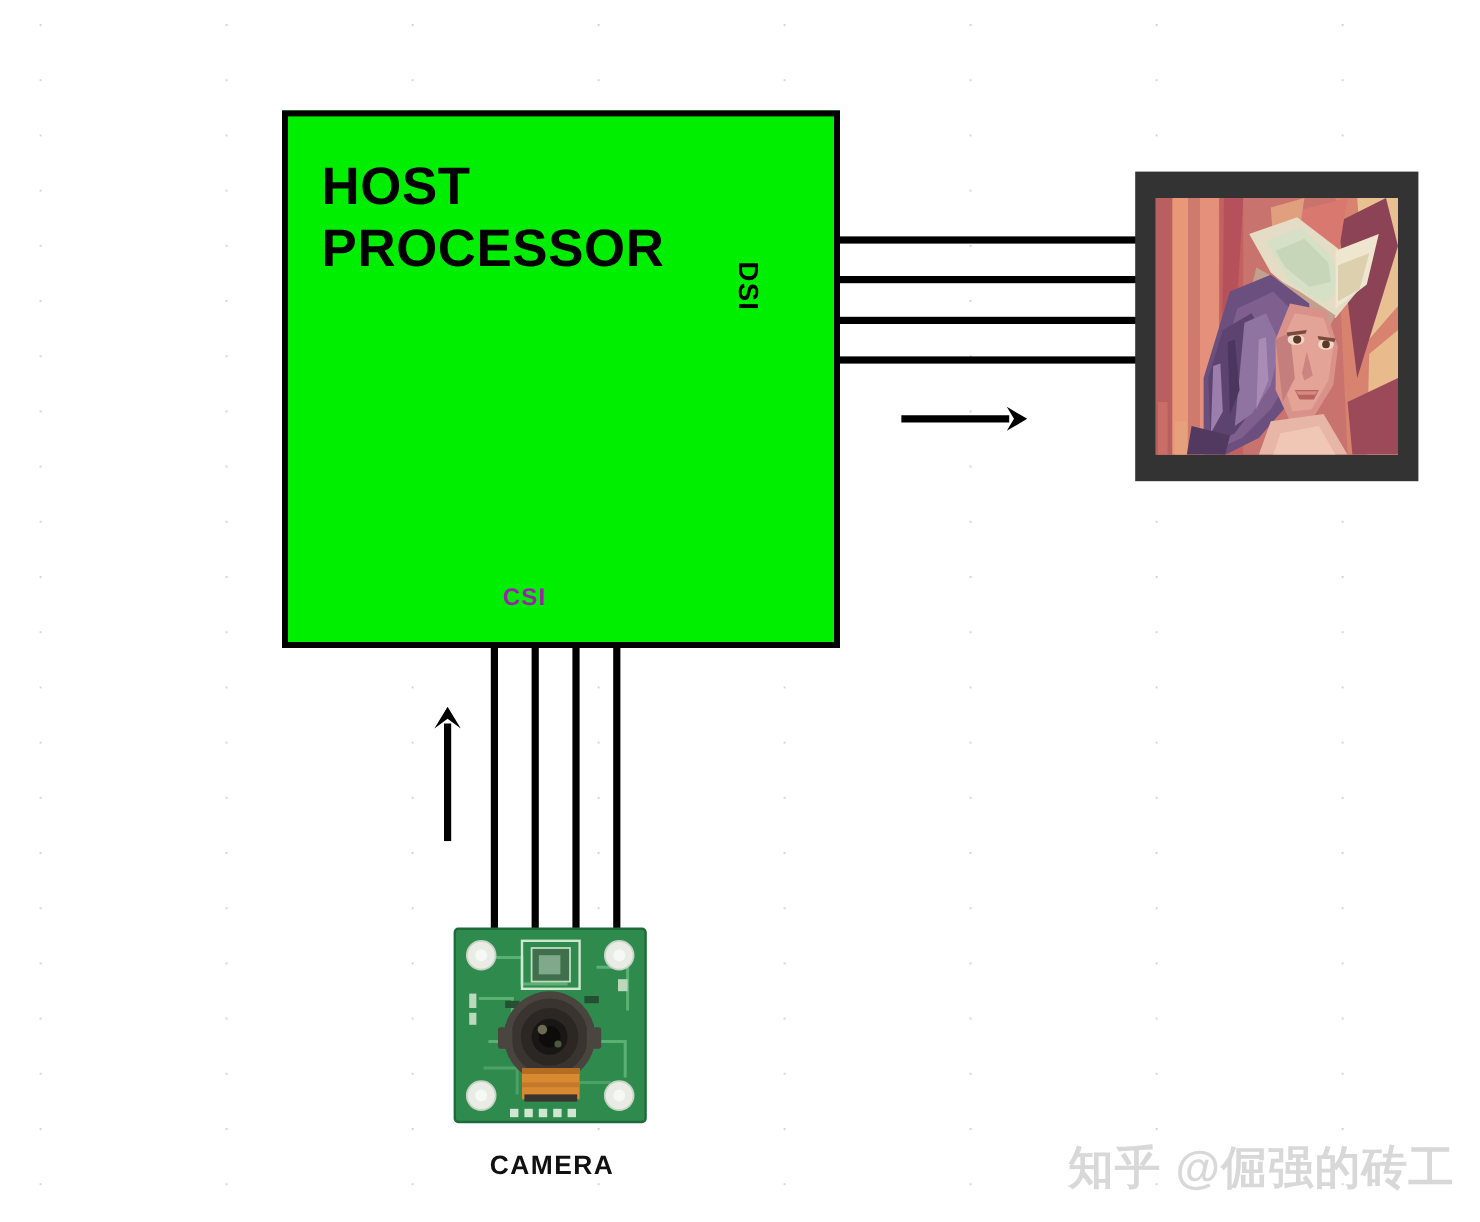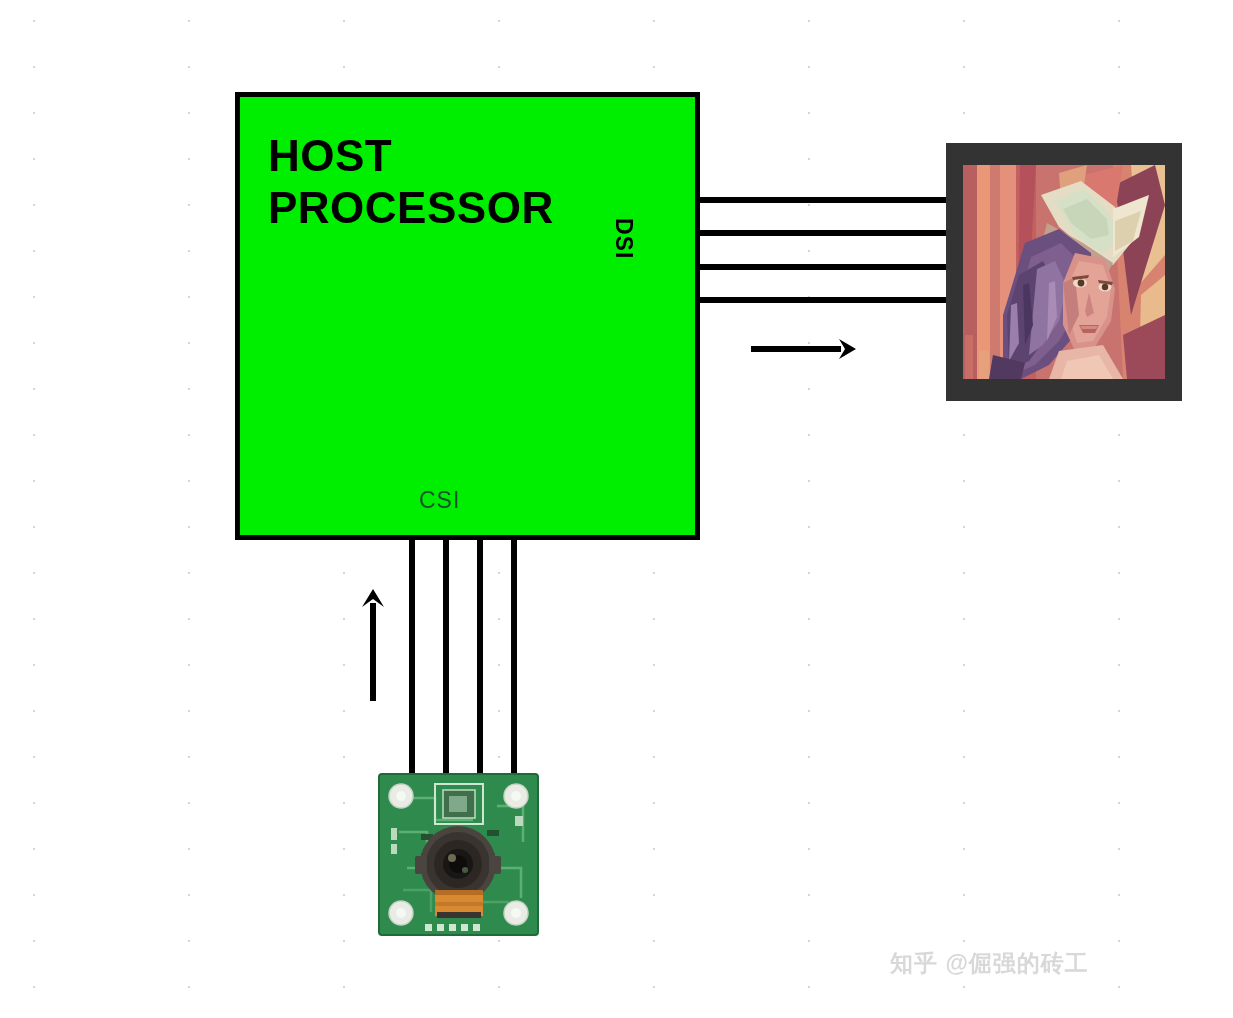--- a/index.html
+++ b/index.html
@@ -61,23 +61,23 @@
     font-size: 23px;
     font-weight: bold;
     letter-spacing: 1px;
     transform: rotate(90deg);
     transform-origin: left top;
   }
   #csi-label {
     position: absolute;
     left: 419px;
     top: 487px;
-    color: #14532d;
-    font-size: 23px;
-    font-weight: normal;
+    color: #a21caf;
+    font-size: 20px;
+    font-weight: bold;
     letter-spacing: 1px;
   }
 
   
   .dsi-line {
     position: absolute;
     left: 700px;
     width: 248px;
     height: 6px;
     background: #000000;
@@ -175,21 +175,21 @@
   }
 
   
   #watermark {
     position: absolute;
     left: 890px;
     top: 948px;
     width: 320px;
     text-align: left;
     color: #d8d8d8;
-    font-size: 23px;
+    font-size: 38px;
     font-weight: bold;
     letter-spacing: 1px;
     white-space: nowrap;
   }
 </style>
 </head>
 <body>
 
 <div id="canvas">
 
@@ -350,17 +350,18 @@
       <circle cx="139" cy="141" r="12" fill="none" stroke="#c6d2c2" stroke-width="1.5"></circle>
       <circle cx="139" cy="141" r="5" fill="#f6f8f3"></circle>
 
       <rect x="48" y="152" width="7" height="7" fill="#cfe6d0"></rect>
       <rect x="60" y="152" width="7" height="7" fill="#cfe6d0"></rect>
       <rect x="72" y="152" width="7" height="7" fill="#cfe6d0"></rect>
       <rect x="84" y="152" width="7" height="7" fill="#cfe6d0"></rect>
       <rect x="96" y="152" width="7" height="7" fill="#cfe6d0"></rect>
     </svg>
   </div>
+  <div id="camera-label">CAMERA</div>
 
 
   <div id="watermark">知乎 @倔强的砖工</div>
 
 </div>
 
 </body></html>

